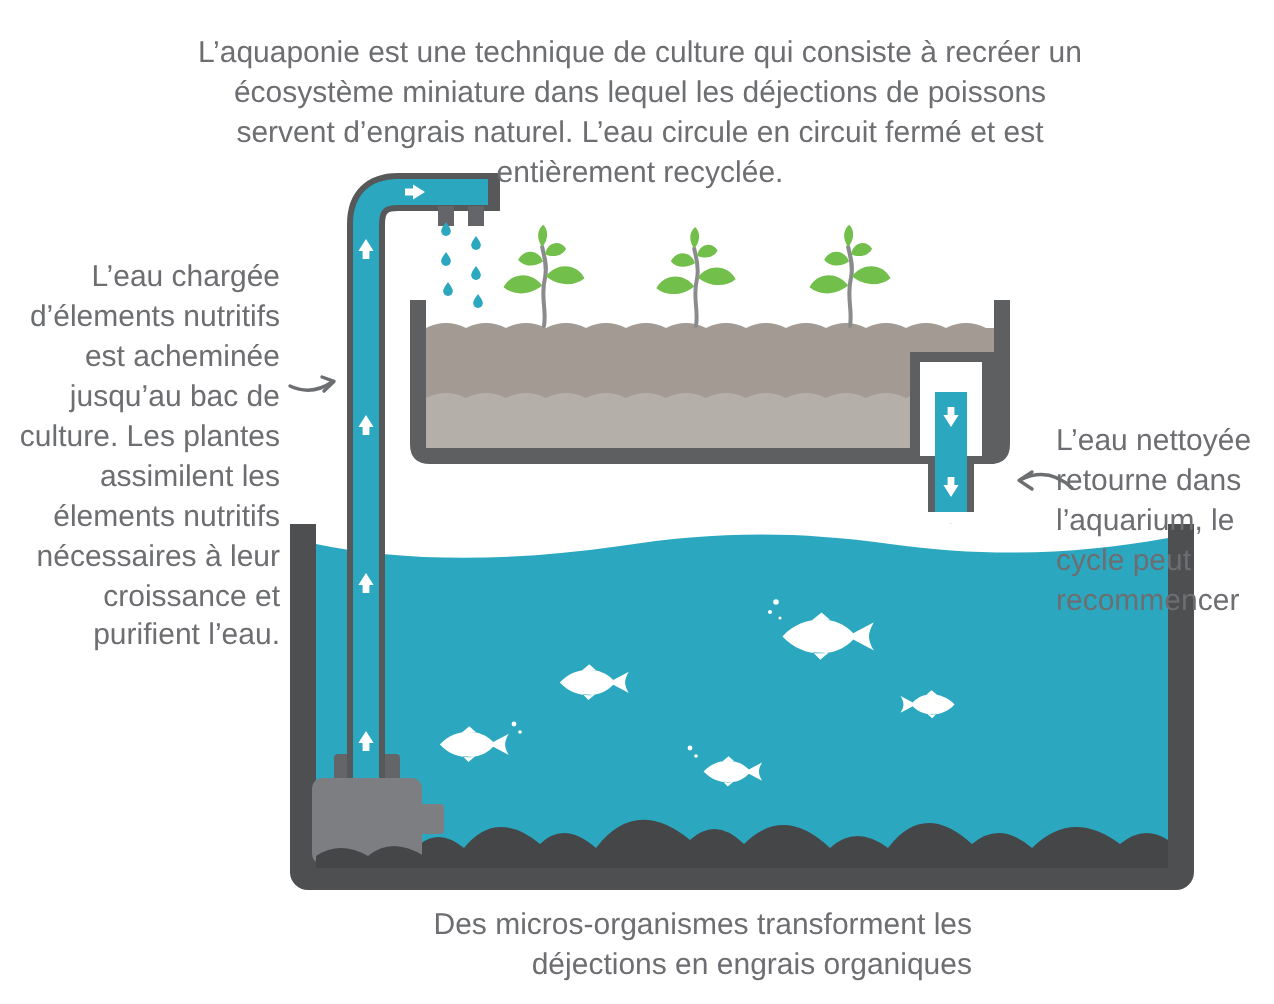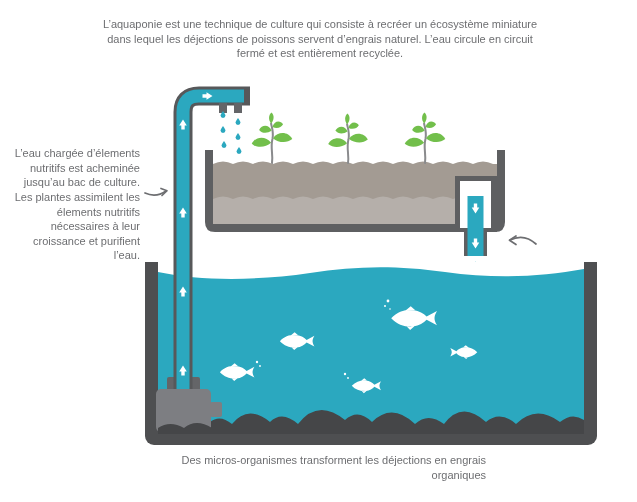--- a/index.html
+++ b/index.html
@@ -1,21 +1,21 @@
 <!DOCTYPE html>
 <html style="--teal: #2BA8BF; --tank_gray: #4E4F51; --rock_gray: #454648; --bed_gray: #5E5F61; --pipe_gray: #57585A; --pump_gray: #7D7E82; --collar_gray: #646568; --substrate_top: #A39B93; --substrate_bottom: #B5AFAA; --plant_green: #72BF4B; --stem_gray: #8A8B8D; --text_gray: #6D6E71; --white: #FFFFFF;"><head>
 <meta charset="utf-8">
 <style>
   html,body{margin:0;padding:0;background:#fff;}
   #canvas{position:relative;width:637px;height:502px;background:#fff;overflow:hidden;
           font-family:"Liberation Sans",sans-serif;}
   #scene{position:absolute;left:0;top:0;}
-  .note{position:absolute;font-size:11px;line-height:1.33;color:var(--text_gray);}
+  .note{position:absolute;font-size:15px;line-height:1.33;color:var(--text_gray);}
   .note.intro{left:95px;top:17px;width:450px;text-align:center;}
-  .note.left-note{left:8px;top:146px;width:132px;text-align:right;}
+  .note.left-note{left:8px;top:129px;width:132px;text-align:right;}
   .note.right-note{left:528px;top:211px;width:102px;text-align:left;}
   .note.bottom-note{left:156px;top:453px;width:330px;text-align:right;}
   
   .c-teal{fill:var(--teal);}
   .c-bed{fill:var(--bed_gray);}
   .c-tank{fill:var(--tank_gray);}
   .c-rock{fill:var(--rock_gray);}
   .c-sub-top{fill:var(--substrate_top);}
   .c-sub-bot{fill:var(--substrate_bottom);}
   .c-pump{fill:var(--pump_gray);}
@@ -144,14 +144,15 @@
       </g>
       <g>
         <path class="anno-arrow" d="M536,244 Q524,233 510,240"></path>
         <path class="anno-arrow" d="M516,236 L509.5,240.2 L516,244.5"></path>
       </g>
     </g>
   </svg>
 
   <div class="note intro">L’aquaponie est une technique de culture qui consiste à recréer un écosystème miniature dans lequel les déjections de poissons servent d’engrais naturel. L’eau circule en circuit fermé et est entièrement recyclée.</div>
   <div class="note left-note">L’eau chargée d’élements nutritifs est acheminée jusqu’au bac de culture. Les plantes assimilent les élements nutritifs nécessaires à leur croissance et purifient l’eau.</div>
+  <div class="note right-note">L’eau nettoyée retourne dans l’aquarium, le cycle peut recommencer</div>
   <div class="note bottom-note">Des micros-organismes transforment les déjections en engrais organiques</div>
 </div>
 
 </body></html>

